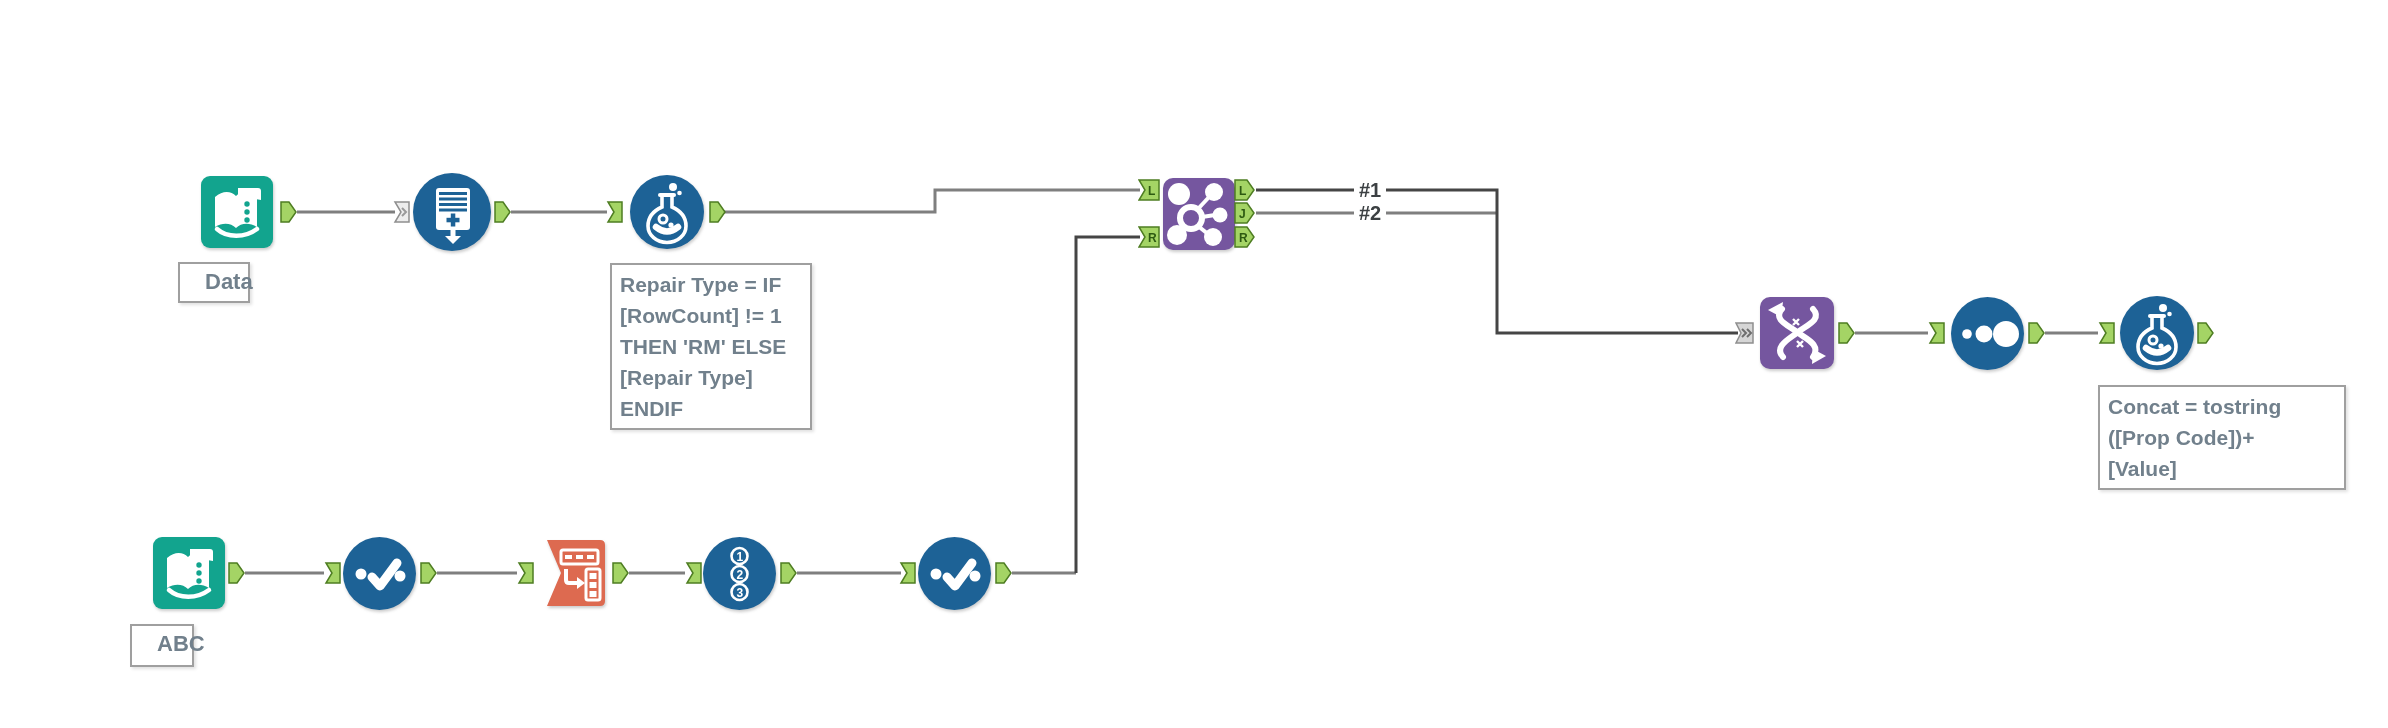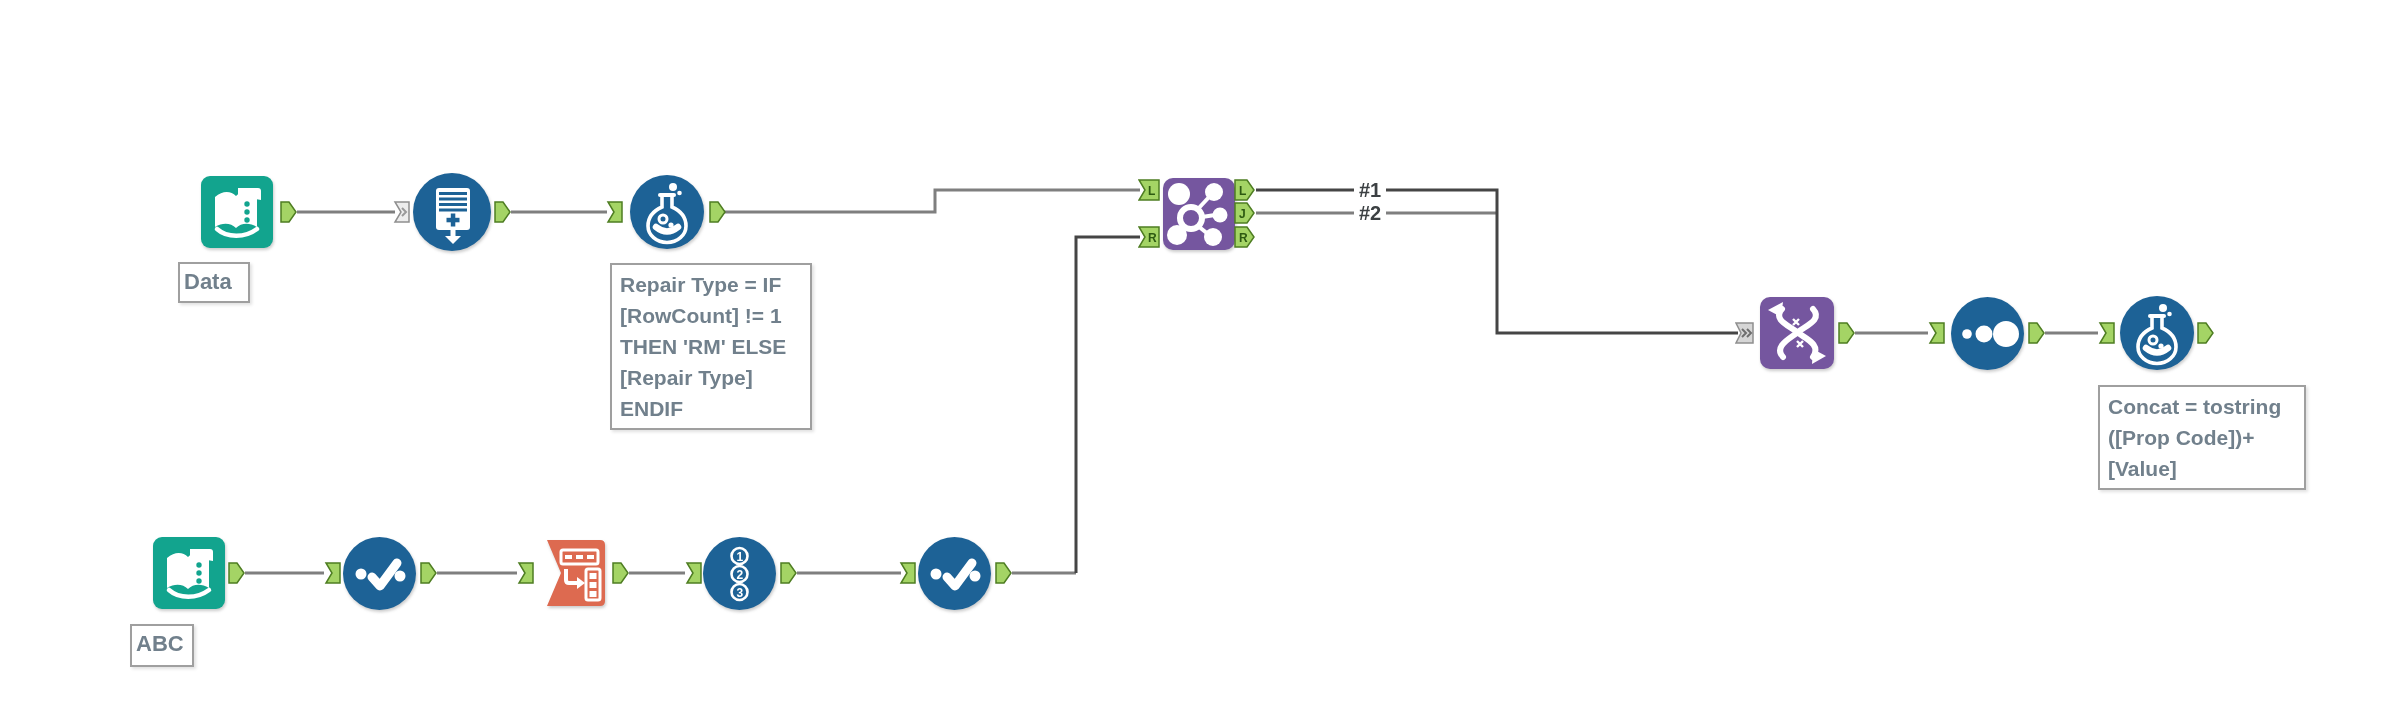--- a/index.html
+++ b/index.html
@@ -6,21 +6,21 @@
   .canvas{position:relative;width:2388px;height:728px;background:#ffffff;overflow:hidden;
           font-family:"Liberation Sans",sans-serif;}
   .wires{position:absolute;left:0;top:0;width:2388px;height:728px;}
   .tool{position:absolute;}
   .tool svg{display:block;filter:drop-shadow(1px 2px 1.5px rgba(70,70,70,.28));}
   .anchor{position:absolute;}
   .anchor svg{display:block;}
   .note{position:absolute;background:#ffffff;border:2px solid #9f9f9f;color:#71808c;
         font-weight:600;font-size:21px;line-height:31px;padding:4px 8px;
         white-space:pre-line;box-shadow:2px 2px 3px rgba(0,0,0,.12);box-sizing:border-box;}
-  .tag{font-size:22px;line-height:30px;padding:3px 4px;}
+  .tag{font-size:22px;line-height:30px;padding:3px 25px;}
   .conn-label{position:absolute;background:#ffffff;color:#3c4043;font-weight:600;
         font-size:20px;line-height:24px;padding:0 5px;}
   .anchor-letter{font:bold 12px "Liberation Sans",sans-serif;fill:#2d5a12;}
 </style>
 </head>
 <body>
 
 <div class="canvas">
 
   <svg class="wires">
@@ -222,21 +222,21 @@
       <circle cx="42" cy="51" r="2.6" fill="#ffffff"></circle>
       <circle cx="44" cy="13" r="4" fill="#ffffff"></circle>
       <circle cx="50.5" cy="19" r="2.3" fill="#ffffff"></circle>
     </svg>
   </div>
   <div class="anchor" style="left:2197px;top:321px">
     <svg width="18" height="24">
         <polygon points="1,2 9,2 16,12 9,22 1,22" fill="#a4d465" stroke="#4e7d22" stroke-width="1.5"></polygon>
       </svg>
   </div>
-  <div class="note" style="left:2098px;top:385px;width:208px">Concat = tostring
+  <div class="note" style="left:2098px;top:385px;width:248px">Concat = tostring
 ([Prop Code])+
 [Value]</div>
 
   <div class="tool" style="left:152px;top:536px">
     <svg width="74" height="74" viewBox="0 0 74 74">
       <rect x="1" y="1" width="72" height="72" rx="9" fill="#12a48e"></rect>
       <path d="M38,13 H58 a3,3 0 0 1 3,3 V25 L38,21 Z" fill="#ffffff"></path>
       <path d="M15,22 C23,15 31,16 36,21 L36,53 C31,48 23,47 15,52 Z" fill="#ffffff"></path>
       <path d="M57,22 C49,15 41,16 36,21 L36,53 C41,48 49,47 57,52 Z" fill="#ffffff"></path>
       <circle cx="47" cy="29" r="2.7" fill="#12a48e"></circle>

